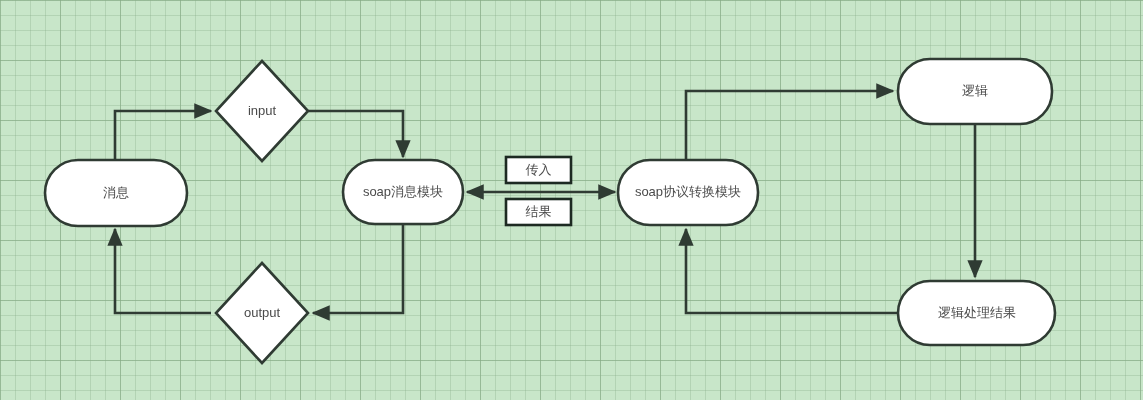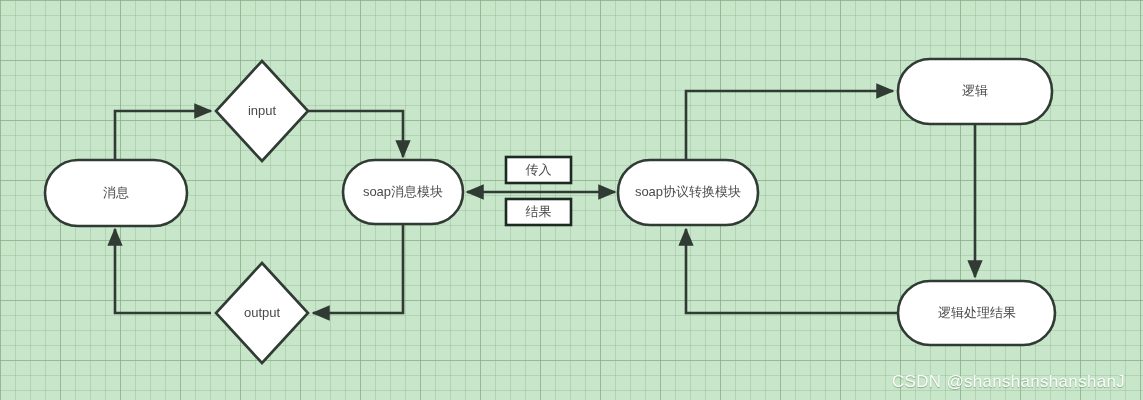--- a/index.html
+++ b/index.html
@@ -114,14 +114,13 @@
         <text class="chip-text" x="538.5" y="171">传入</text>
       </g>
 
       <g>
         <rect class="label-box" x="506" y="199" width="65" height="26"></rect>
         <text class="chip-text" x="538.5" y="213">结果</text>
       </g>
     </g>
   </svg>
 
-  <div class="watermark">CSDN @shanshanshanshanJ</div>
 </div>
 
 </body></html>

